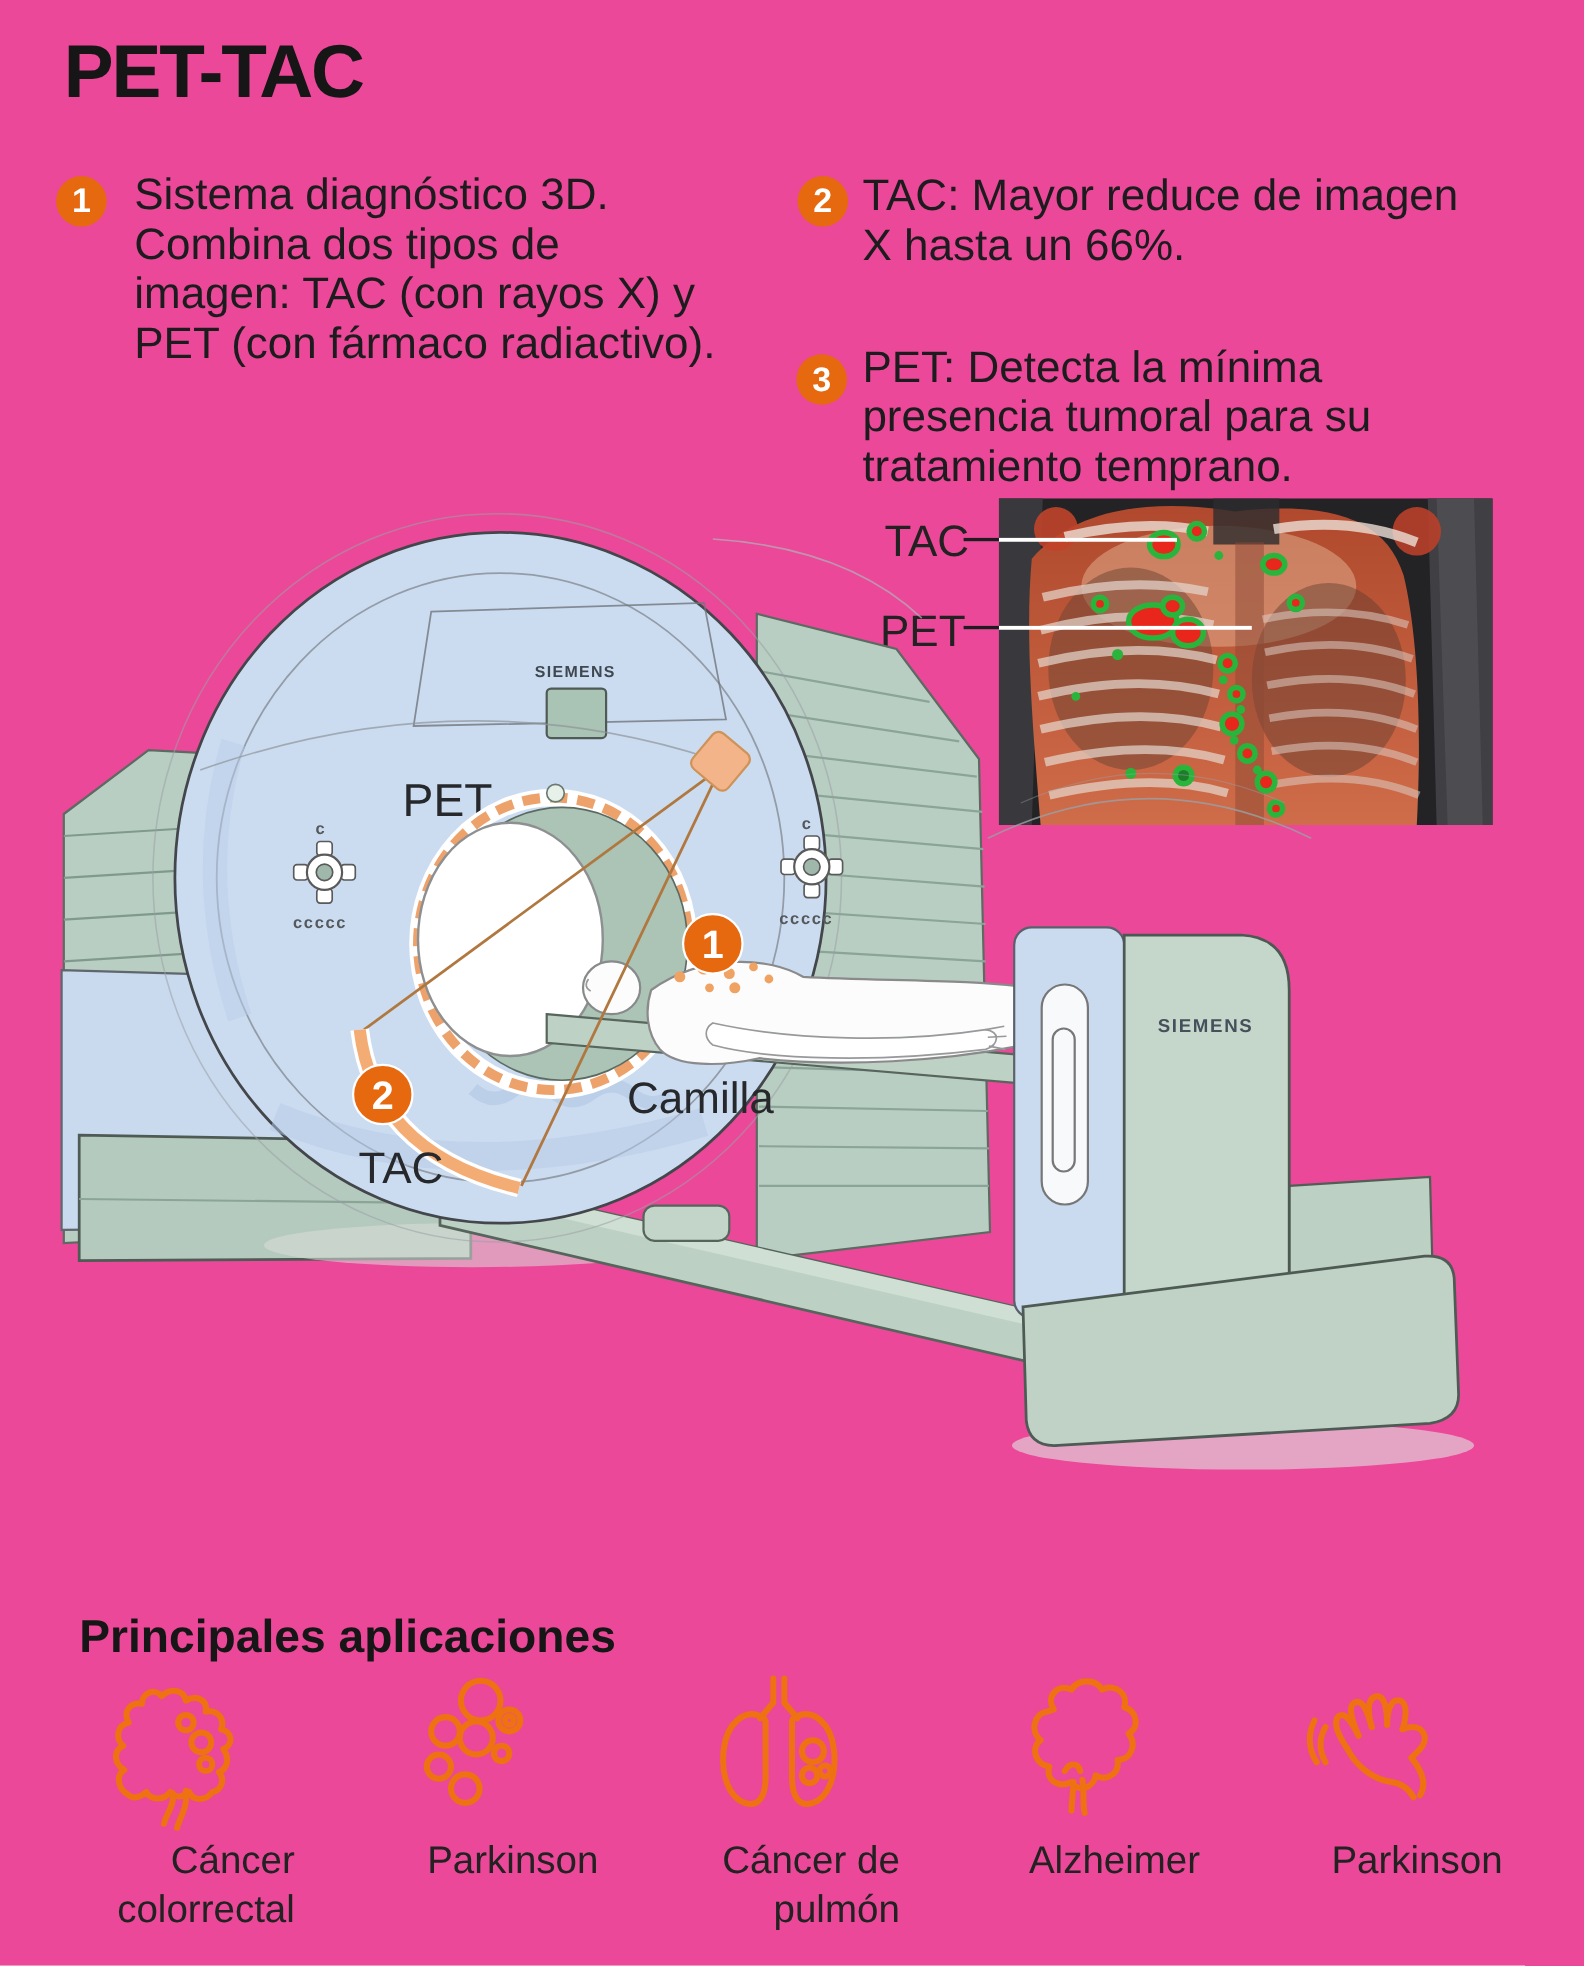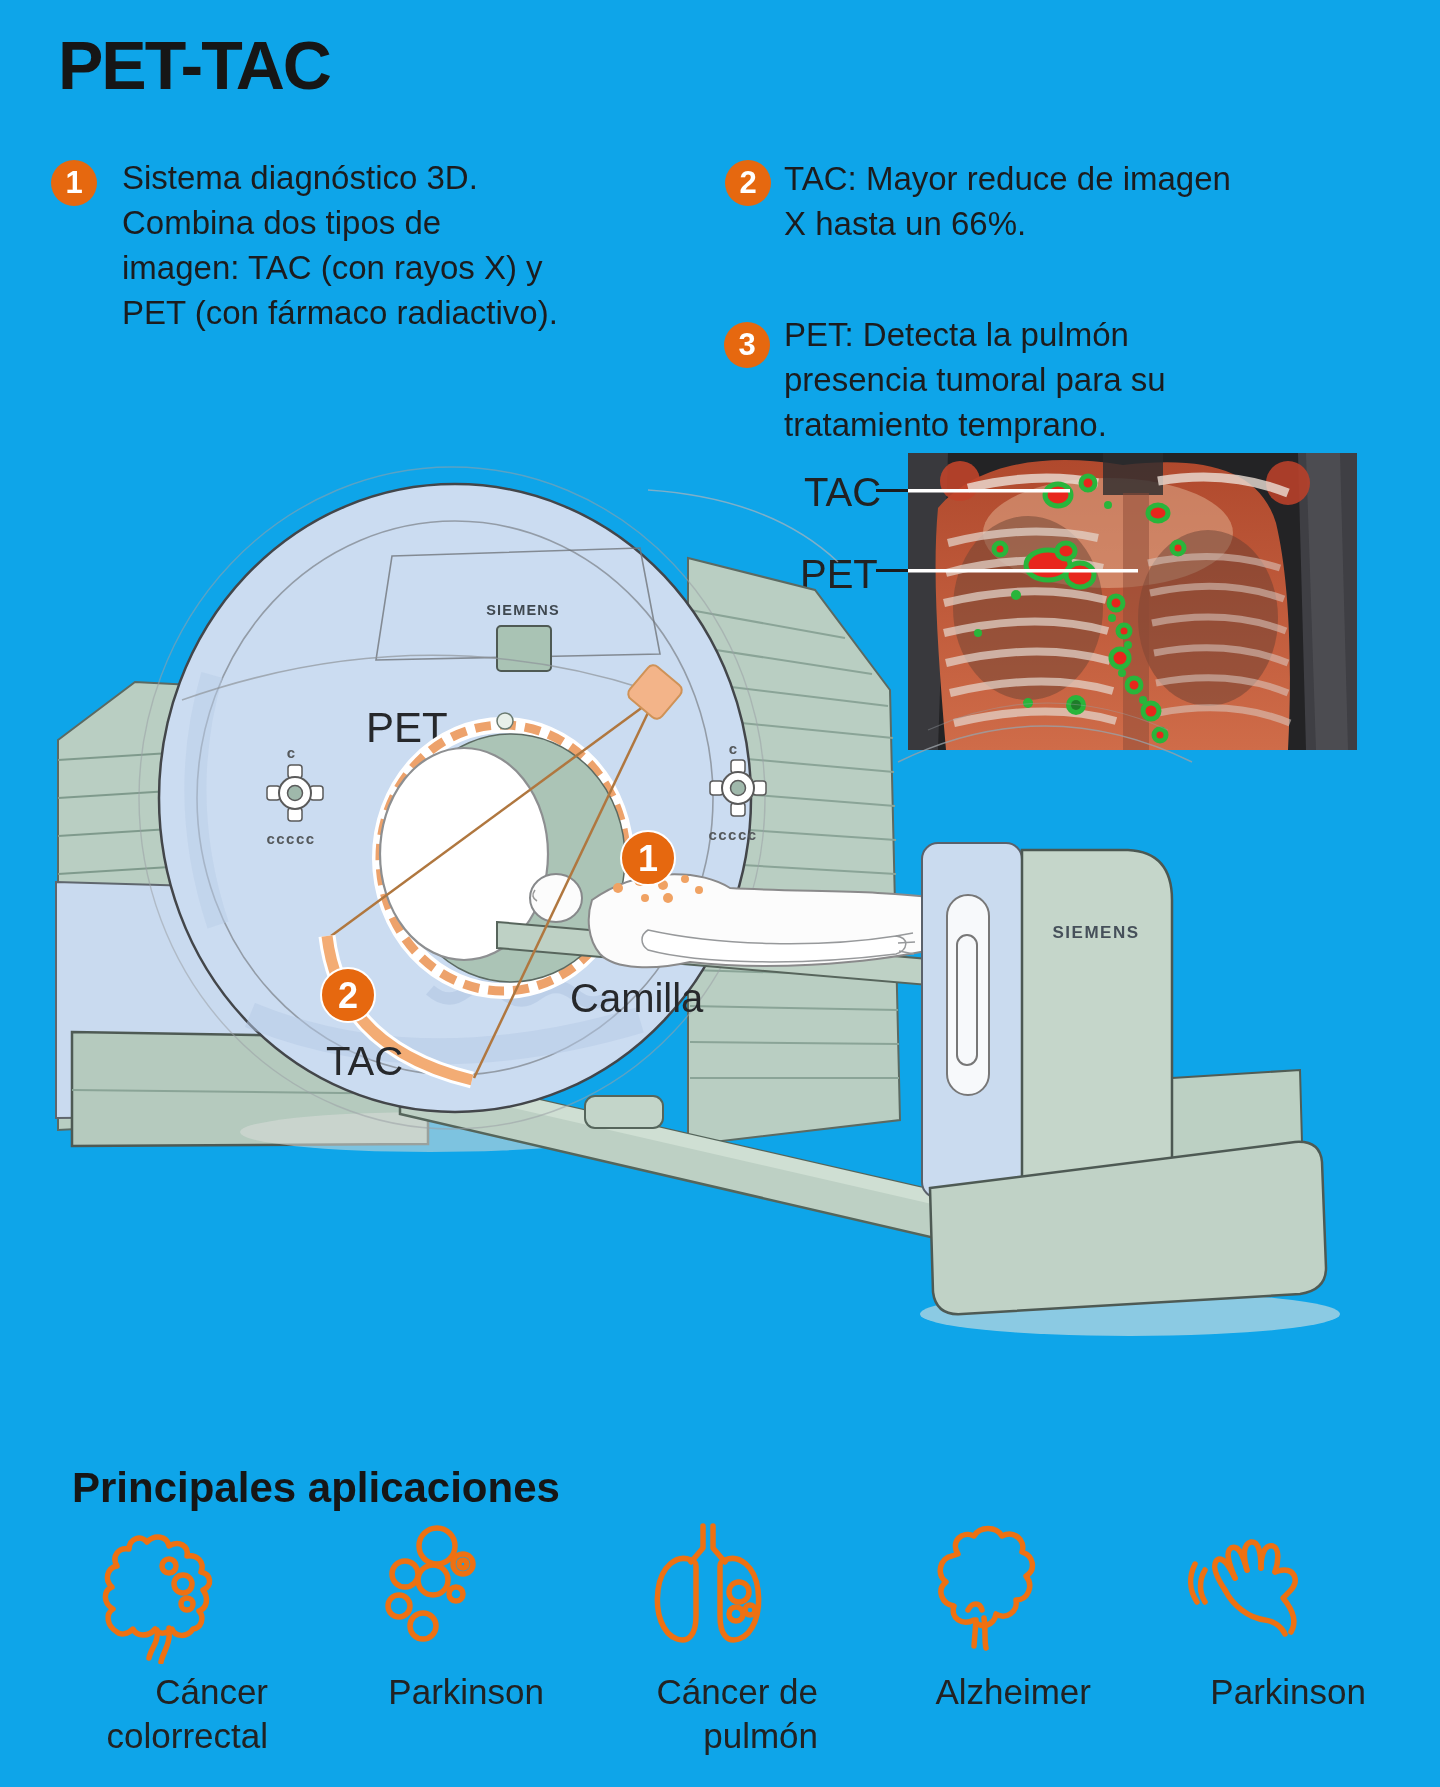--- a/index.html
+++ b/index.html
@@ -1,21 +1,21 @@
 <!DOCTYPE html>
 <html><head>
 <meta charset="utf-8">
 <style>
   html,body{margin:0;padding:0;background:#fff;}
-  #page{position:relative;width:1440px;height:1787px;background:#0ea5e9;overflow:hidden;
+  #page{position:relative;width:1440px;height:1787px;background:#ec4899;overflow:hidden;
         font-family:"Liberation Sans", sans-serif;color:#1c1c1e;}
   #title{position:absolute;left:58px;top:26px;font-size:68px;font-weight:700;letter-spacing:-2px;color:#161616;}
   .badge{position:absolute;width:46px;height:46px;border-radius:50%;background:#e6680f;color:#fff;
          font-weight:700;font-size:31px;display:flex;align-items:center;justify-content:center;}
-  .intro-text{position:absolute;font-size:33px;line-height:45px;color:#1c1c1e;}
+  .intro-text{position:absolute;font-size:40px;line-height:45px;color:#1c1c1e;}
   .scan-label{position:absolute;font-size:40px;color:#222;}
   .ptr{position:absolute;height:3px;background:#1d1d1f;}
   #scan-box{position:absolute;left:908px;top:453px;width:449px;height:297px;}
   #scanner-svg{position:absolute;left:0;top:430px;}
   #apps-heading{position:absolute;left:72px;top:1464px;font-size:42px;font-weight:700;color:#161616;}
   .app-col{position:absolute;top:1514px;width:220px;text-align:right;}
   .app-icon{display:block;margin:0 auto;}
   .app-label{font-size:35px;line-height:44px;color:#222;margin-top:6px;}
   svg text{font-family:"Liberation Sans", sans-serif;}
 </style>
@@ -35,21 +35,21 @@
   </div>
 
   <div class="badge" style="left:725px;top:160px;">2</div>
   <div class="intro-text" style="left:784px;top:156px;">
     <div>TAC: Mayor reduce de imagen</div>
     <div>X hasta un 66%.</div>
   </div>
 
   <div class="badge" style="left:724px;top:322px;">3</div>
   <div class="intro-text" style="left:784px;top:312px;">
-    <div>PET: Detecta la pulmón</div>
+    <div>PET: Detecta la mínima</div>
     <div>presencia tumoral para su</div>
     <div>tratamiento temprano.</div>
   </div>
 
   <div class="scan-label" style="left:804px;top:470px;">TAC</div>
   <div class="scan-label" style="left:800px;top:552px;">PET</div>
   <div class="ptr" style="left:876px;top:489px;width:34px;"></div>
   <div class="ptr" style="left:876px;top:569px;width:34px;"></div>
 
   <div id="scan-box">

